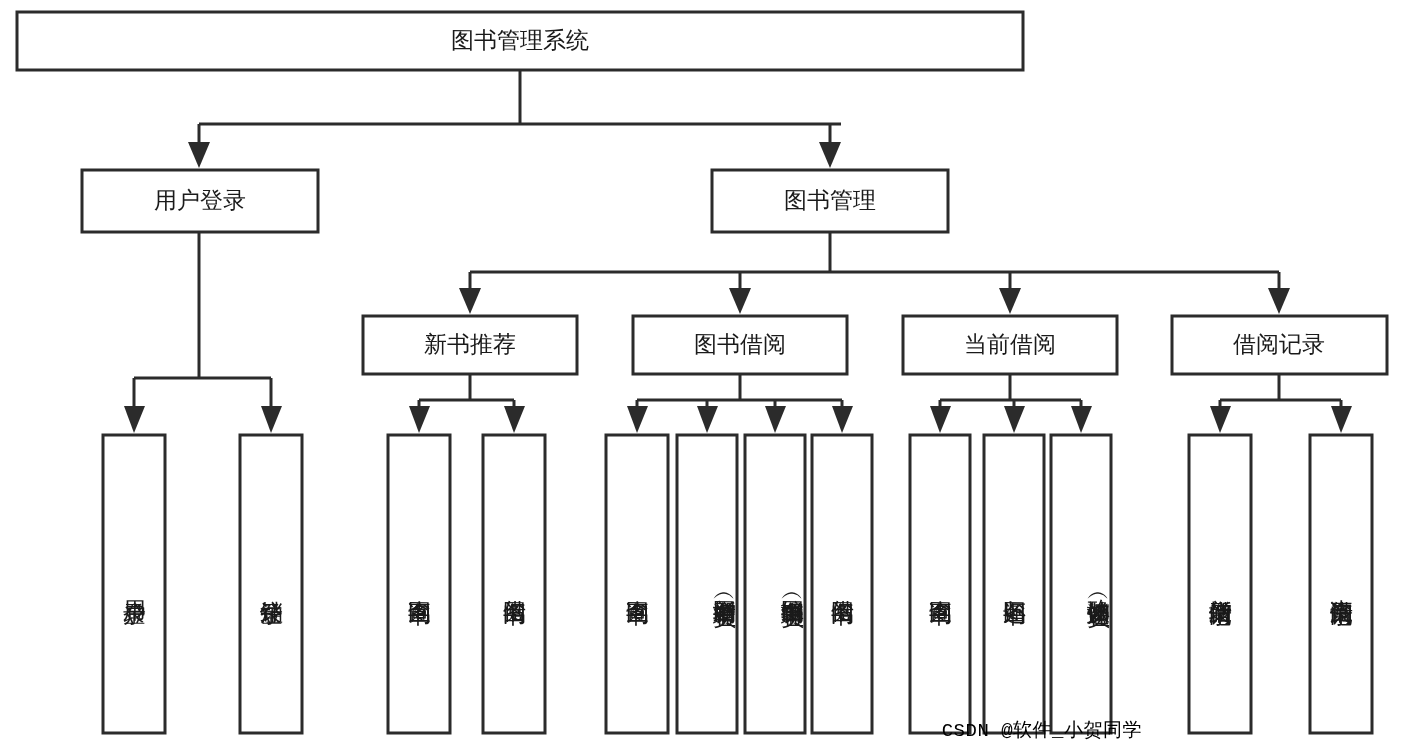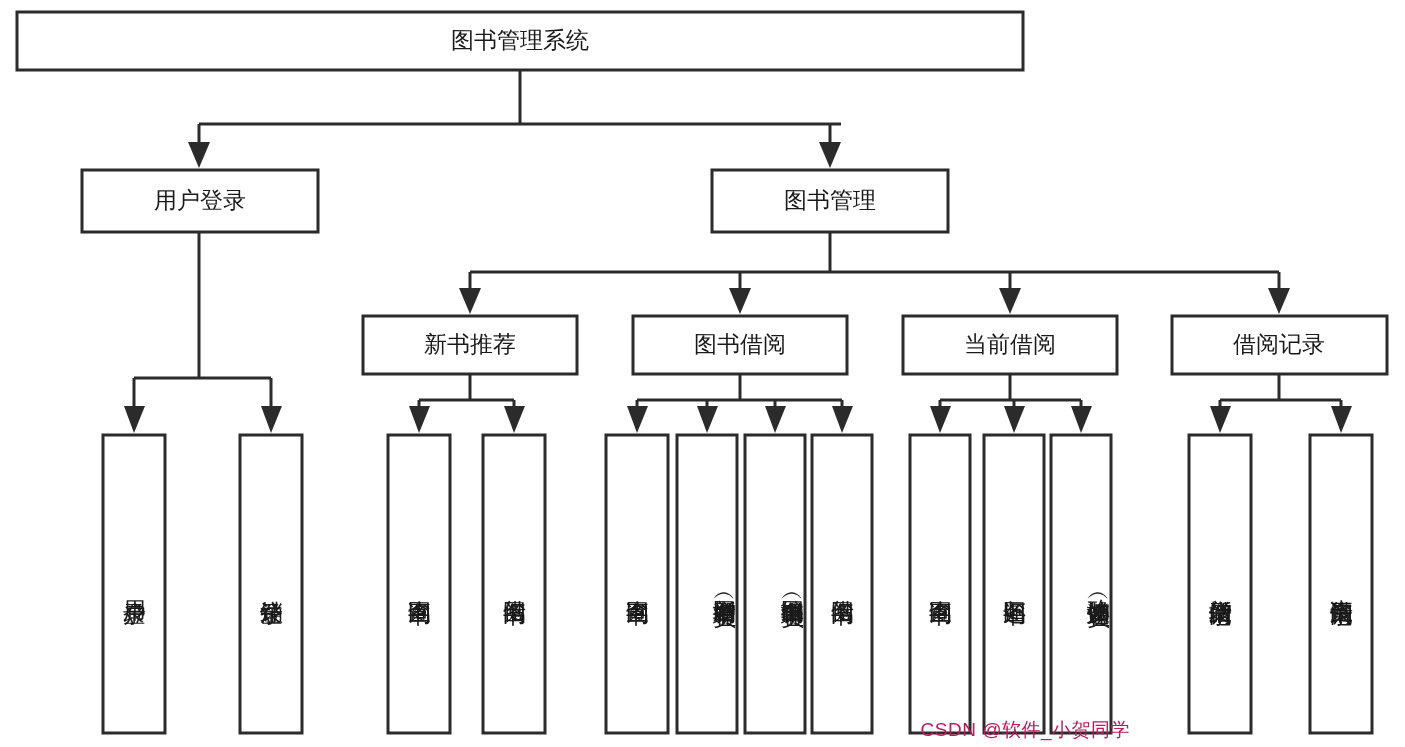--- a/index.html
+++ b/index.html
@@ -59,25 +59,25 @@
     font-family: "Liberation Sans", "DejaVu Sans", sans-serif;
     font-size: 23px;
     line-height: 1.12;
     color: #1a1a1a;
     letter-spacing: 1px;
     white-space: nowrap;
     pointer-events: none;
   }
   .watermark {
     position: absolute;
-    right: 20px;
+    right: 8px;
     bottom: 4px;
-    font-family: Liberation Sans, sans-serif;
+    font-family: Liberation Mono, monospace;
     font-size: 19px;
-    color: #be185d;
+    color: #000000;
     letter-spacing: 0.5px;
     user-select: none;
   }
 </style>
 </head>
 <body>
 
 <div id="diagram-root">
 
   <svg class="flow" viewBox="0 0 1405 747">

